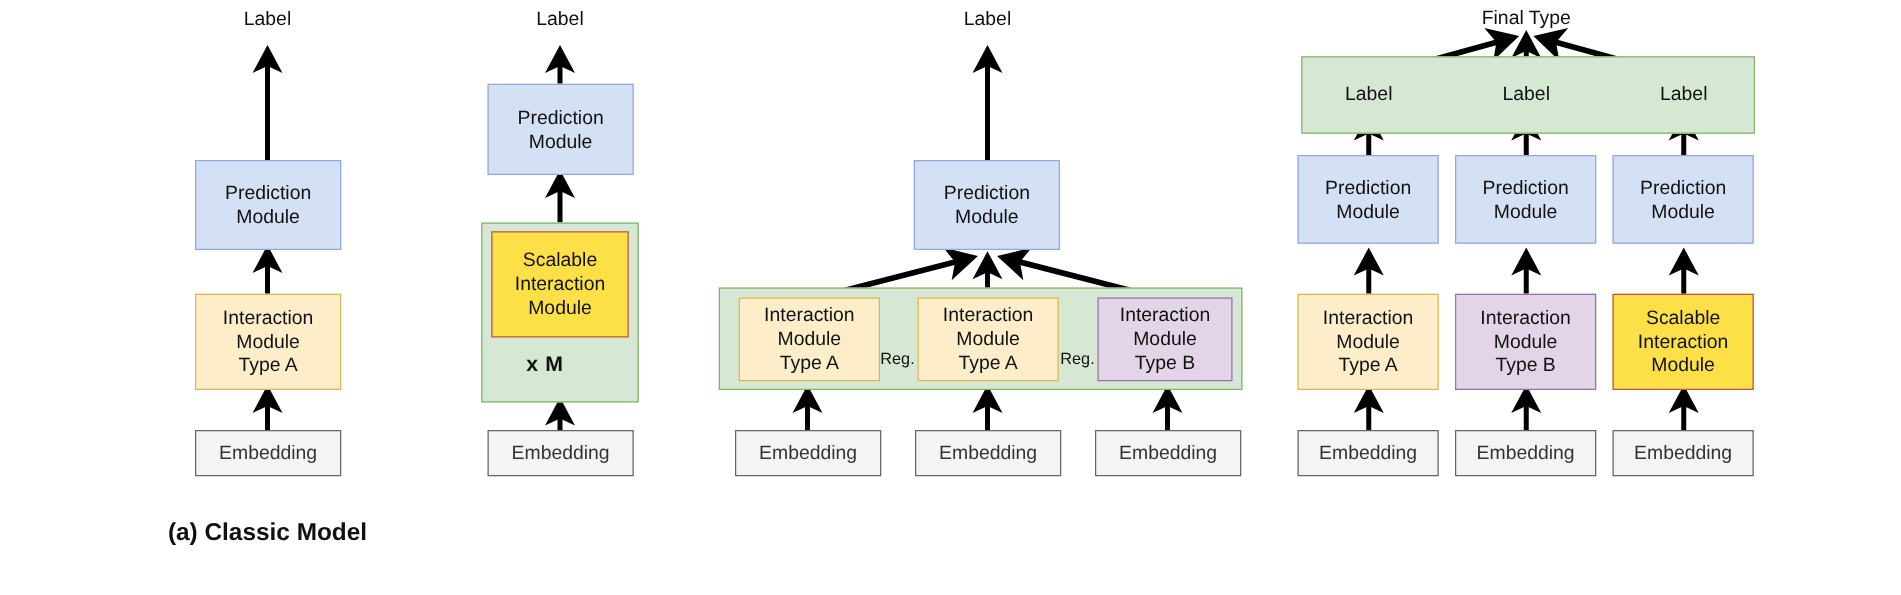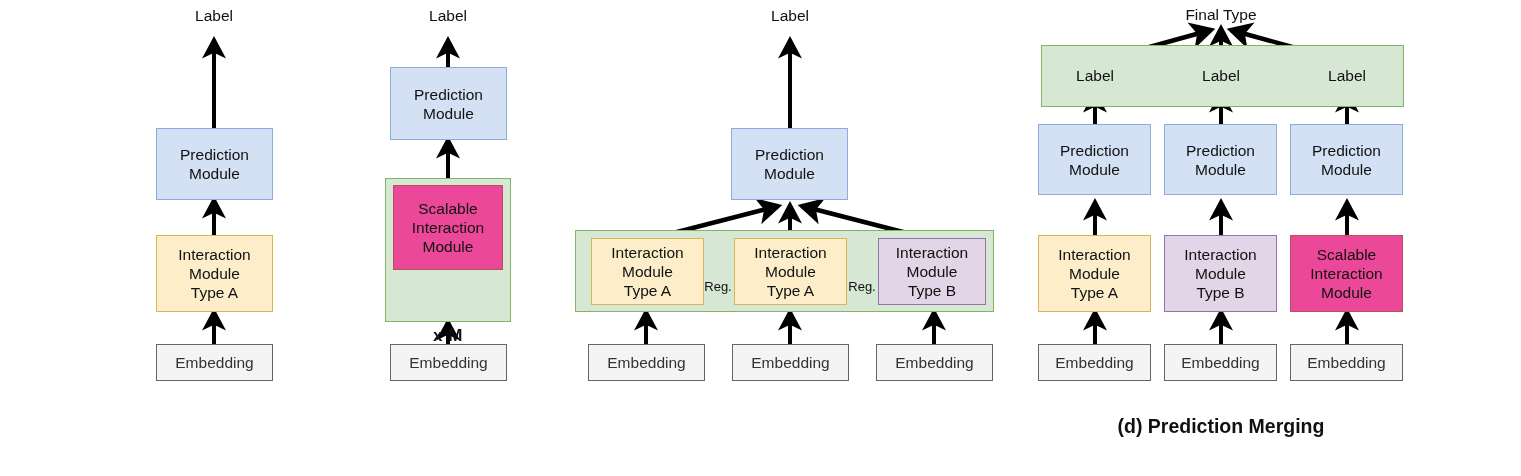--- a/index.html
+++ b/index.html
@@ -37,21 +37,21 @@
     line-height: 19px;
     color: #111111;
     border-width: 1.6px;
     border-style: solid;
     z-index: 3;
   }
   .node .ln { display: block; white-space: nowrap; }
 
   .fill-blue   { background: #d4e1f5; border-color: #8faadc; }
   .fill-yellow { background: #fdeec9; border-color: #d6b656; }
-  .fill-red    { background: #ec4899; border-color: #b85450; }
+  .fill-red    { background: #fde047; border-color: #b85450; }
   .fill-purple { background: #e1d5e7; border-color: #9673a6; }
   .fill-gray   { background: #f4f4f4; border-color: #666666; color:#333333; }
 
   .group-green {
     position: absolute;
     box-sizing: border-box;
     background: #d6e8d4;
     border: 1.6px solid #82b366;
     z-index: 1;
   }
@@ -162,39 +162,42 @@
   <div class="node fill-yellow" style="left:156px; top:235px; width:117px; height:77px;">
     <span class="ln">Interaction</span>
     <span class="ln">Module</span>
     <span class="ln">Type A</span>
   </div>
 
   <div class="node fill-gray" style="left:156px; top:344px; width:117px; height:37px;">
     <span class="ln">Embedding</span>
   </div>
 
+  <div class="caption" style="left:114px; top:415px; width:200px;">
+    <span>(a) Classic Model</span>
+  </div>
 
   <div class="plain-label" style="left:398px; top:6px; width:100px;">
     <span>Label</span>
   </div>
 
   <div class="node fill-blue" style="left:390px; top:67px; width:117px; height:73px;">
     <span class="ln">Prediction</span>
     <span class="ln">Module</span>
   </div>
 
   <div class="group-green" style="left:385px; top:178px; width:126px; height:144px;"></div>
 
   <div class="node fill-red" style="left:393px; top:185px; width:110px; height:85px;">
     <span class="ln">Scalable</span>
     <span class="ln">Interaction</span>
     <span class="ln">Module</span>
   </div>
 
-  <div class="plain-label xm-label" style="left:398px; top:282px; width:100px;margin-top:44px;">
+  <div class="plain-label xm-label" style="left:386px; top:282px; width:100px;">
     <span>x M</span>
   </div>
 
   <div class="node fill-gray" style="left:390px; top:344px; width:117px; height:37px;">
     <span class="ln">Embedding</span>
   </div>
 
 
   <div class="plain-label" style="left:740px; top:6px; width:100px;">
     <span>Label</span>
@@ -291,17 +294,14 @@
   <div class="node fill-gray" style="left:1038px; top:344px; width:113px; height:37px;">
     <span class="ln">Embedding</span>
   </div>
   <div class="node fill-gray" style="left:1164px; top:344px; width:113px; height:37px;">
     <span class="ln">Embedding</span>
   </div>
   <div class="node fill-gray" style="left:1290px; top:344px; width:113px; height:37px;">
     <span class="ln">Embedding</span>
   </div>
 
-  <div class="caption" style="left:1101px; top:415px; width:240px;">
-    <span>(d) Prediction Merging</span>
-  </div>
 
 </div>
 
 </body></html>

